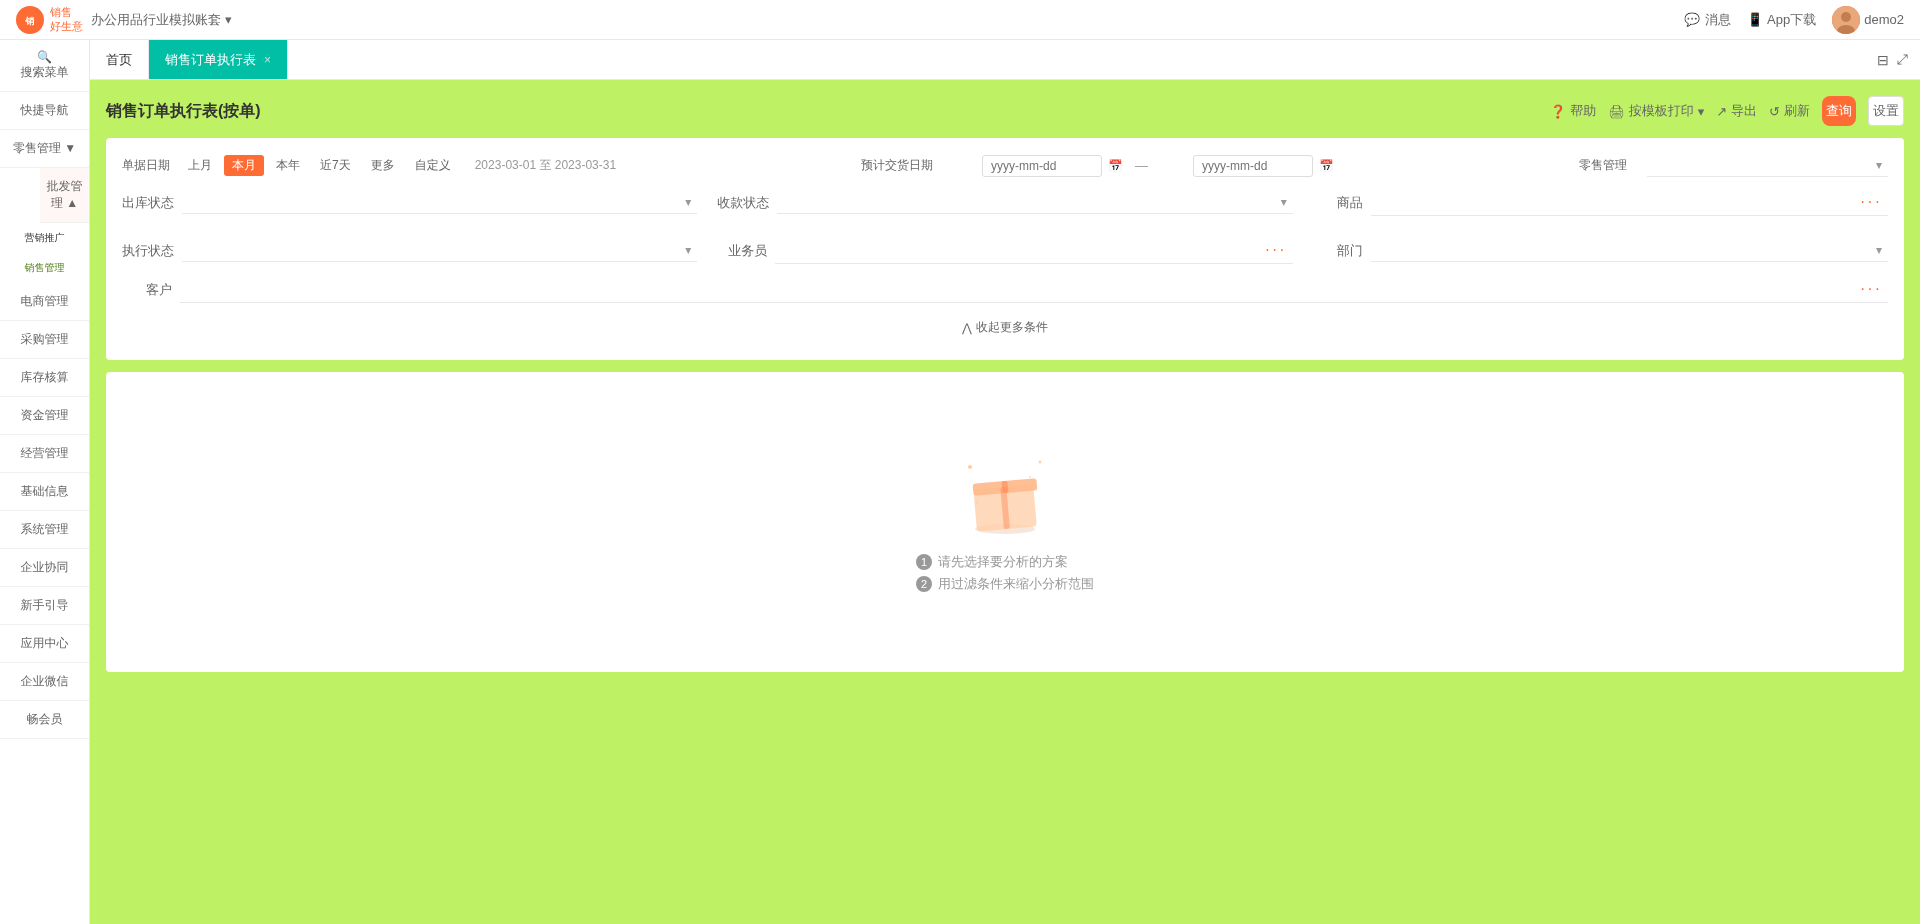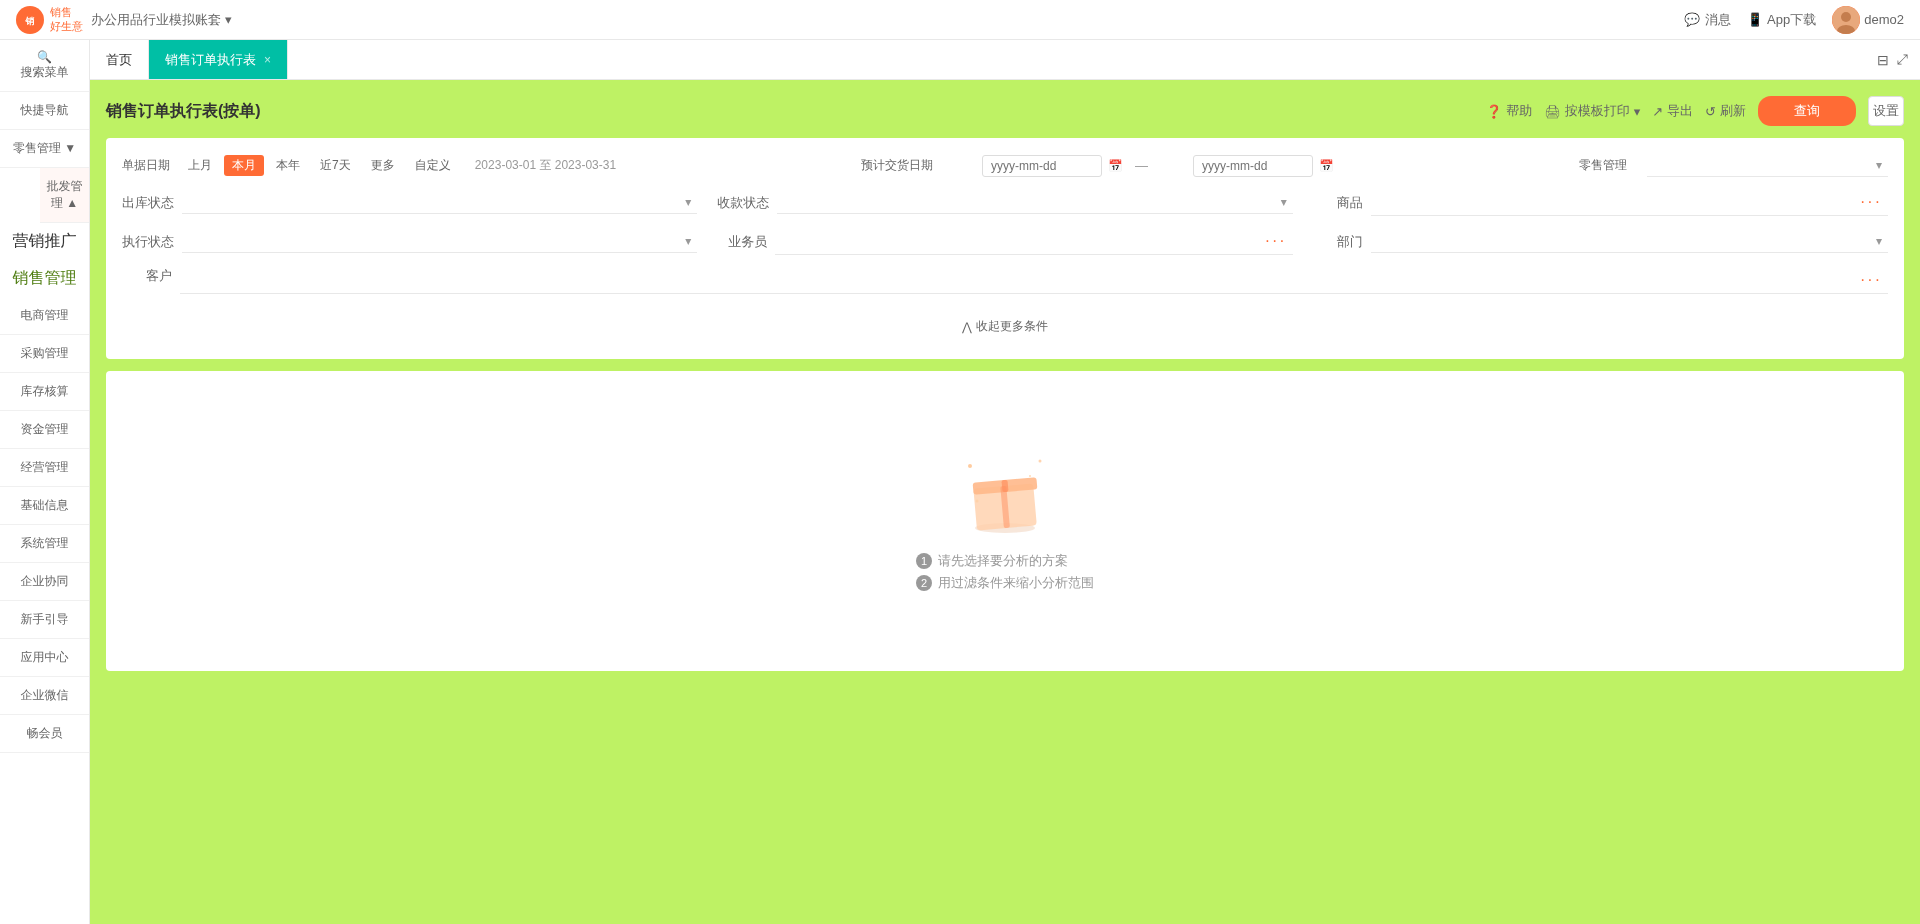--- a/index.html
+++ b/index.html
@@ -16,21 +16,21 @@
     .topbar-right-item { display: flex; align-items: center; gap: 4px; cursor: pointer; }
     .user-avatar { width: 28px; height: 28px; border-radius: 50%; background: #ff6b35; display: flex; align-items: center; justify-content: center; color: #fff; font-size: 12px; overflow: hidden; }
 
     
     .main-layout { display: flex; flex: 1; overflow: hidden; }
 
     
     .sidebar { width: 90px; background: #fff; border-right: 1px solid #e8e8e8; display: flex; flex-direction: column; overflow-y: auto; flex-shrink: 0; }
     .sidebar-item { padding: 10px 4px; text-align: center; cursor: pointer; color: #666; font-size: 12px; border-bottom: 1px solid #f0f0f0; }
     .sidebar-section { background: #fff7f5; margin-left: 40px; }
-    .sidebar-sub-item { padding: 8px 4px; text-align: center; cursor: pointer; color: #333; font-size: 16px; }
+    .sidebar-sub-item { padding: 8px 4px; text-align: center; cursor: pointer; color: #333; font-size: 10px; }
     .sidebar-sub-item.active-sub { color: #4d7c0f; }
 
     
     .content-area { flex: 1; display: flex; flex-direction: column; overflow: hidden; }
 
     
     .tabs-bar { height: 40px; background: #fff; border-bottom: 1px solid #e8e8e8; display: flex; align-items: stretch; flex-shrink: 0; }
     .tab-item { display: flex; align-items: center; padding: 0 16px; cursor: pointer; color: #666; font-size: 13px; border-right: 1px solid #e8e8e8; gap: 8px; }
     .tab-item.active-tab { background: #00bfa5; color: #fff; }
     .tab-item.home-tab { background: #fff; color: #333; }
@@ -38,21 +38,21 @@
     .tab-expand { margin-left: auto; display: flex; align-items: center; padding: 0 12px; cursor: pointer; color: #666; font-size: 16px; gap: 8px; }
 
     
     .page-content { flex: 1; overflow: auto; padding: 16px; background: #bef264; }
 
     
     .page-header { display: flex; align-items: center; justify-content: space-between; margin-bottom: 12px; }
     .page-title { font-size: 16px; font-weight: bold; color: #333; }
     .page-actions { display: flex; align-items: center; gap: 12px; }
     .action-btn { display: flex; align-items: center; gap: 4px; color: #666; font-size: 13px; cursor: pointer; }
-    .query-btn { background: #ff6b35; color: #fff; border: none; padding: 6px 36px; border-radius: 13px; cursor: pointer; font-size: 13px; }
+    .query-btn { background: #ff6b35; color: #fff; border: none; padding: 6px 4px; border-radius: 8px; cursor: pointer; font-size: 13px; }
     .settings-btn { background: #fff; color: #666; border: 1px solid #ddd; padding: 5px 4px; border-radius: 4px; cursor: pointer; font-size: 13px; }
 
     
     .left-panel { width: 220px; background: #fff; border-radius: 4px; padding: 12px; flex-shrink: 0; }
     .left-panel-header { display: flex; align-items: center; justify-content: space-between; margin-bottom: 8px; }
     .left-panel-title { font-size: 13px; color: #666; }
     .left-panel-icons { display: flex; gap: 6px; align-items: center; }
     .circle-btn { width: 22px; height: 22px; border-radius: 50%; border: 1px solid #ddd; display: flex; align-items: center; justify-content: center; cursor: pointer; color: #999; font-size: 12px; }
     .circle-btn.orange { background: #ff6b35; border-color: #ff6b35; color: #fff; }
 
@@ -286,69 +286,69 @@
 
               <span style="flex:1"></span>
 
               <span class="date-label" style="min-width:60px;">零售管理</span>
               <div class="fi-control" style="width:180px;border:none;border-bottom:1px solid #e8e8e8;">
                 <span style="color:#999;font-size:13px;flex:1;"></span>
                 <span class="fi-arrow">▾</span>
               </div>
             </div>
 
+            <div class="grid-filters" style="margin-bottom:21px;">
+              <div class="filter-item">
+                <span class="fi-label">出库状态</span>
+                <div class="fi-control">
+                  <span style="flex:1;"></span>
+                  <span class="fi-arrow">▾</span>
+                </div>
+              </div>
+              <div class="filter-item">
+                <span class="fi-label">收款状态</span>
+                <div class="fi-control">
+                  <span style="flex:1;"></span>
+                  <span class="fi-arrow">▾</span>
+                </div>
+              </div>
+              <div class="filter-item">
+                <span class="fi-label">商品</span>
+                <div class="fi-control">
+                  <span style="flex:1;"></span>
+                  <span class="fi-dots">···</span>
+                </div>
+              </div>
+            </div>
+
             <div class="grid-filters" style="margin-bottom:12px;">
               <div class="filter-item">
-                <span class="fi-label">出库状态</span>
+                <span class="fi-label">执行状态</span>
                 <div class="fi-control">
                   <span style="flex:1;"></span>
                   <span class="fi-arrow">▾</span>
                 </div>
               </div>
               <div class="filter-item">
-                <span class="fi-label">收款状态</span>
+                <span class="fi-label">业务员</span>
+                <div class="fi-control">
+                  <span style="flex:1;"></span>
+                  <span class="fi-dots">···</span>
+                </div>
+              </div>
+              <div class="filter-item">
+                <span class="fi-label">部门</span>
                 <div class="fi-control">
                   <span style="flex:1;"></span>
                   <span class="fi-arrow">▾</span>
                 </div>
               </div>
-              <div class="filter-item">
-                <span class="fi-label">商品</span>
-                <div class="fi-control">
-                  <span style="flex:1;"></span>
-                  <span class="fi-dots">···</span>
-                </div>
-              </div>
-            </div>
-
-            <div class="grid-filters" style="margin-bottom:12px;">
-              <div class="filter-item">
-                <span class="fi-label">执行状态</span>
-                <div class="fi-control">
-                  <span style="flex:1;"></span>
-                  <span class="fi-arrow">▾</span>
-                </div>
-              </div>
-              <div class="filter-item">
-                <span class="fi-label">业务员</span>
-                <div class="fi-control">
-                  <span style="flex:1;"></span>
-                  <span class="fi-dots">···</span>
-                </div>
-              </div>
-              <div class="filter-item">
-                <span class="fi-label">部门</span>
-                <div class="fi-control">
-                  <span style="flex:1;"></span>
-                  <span class="fi-arrow">▾</span>
-                </div>
-              </div>
-            </div>
-
-            <div style="display:flex;align-items:flex-start;gap:8px;margin-bottom:16px;">
+            </div>
+
+            <div style="display:flex;align-items:center;gap:8px;margin-bottom:8px;">
               <span class="fi-label">客户</span>
               <div class="fi-control" style="width:200px;">
                 <span style="flex:1;"></span>
                 <span class="fi-dots">···</span>
               </div>
             </div>
 
             <div class="collapse-bar">
               <span>⋀</span>
               <span>收起更多条件</span>

